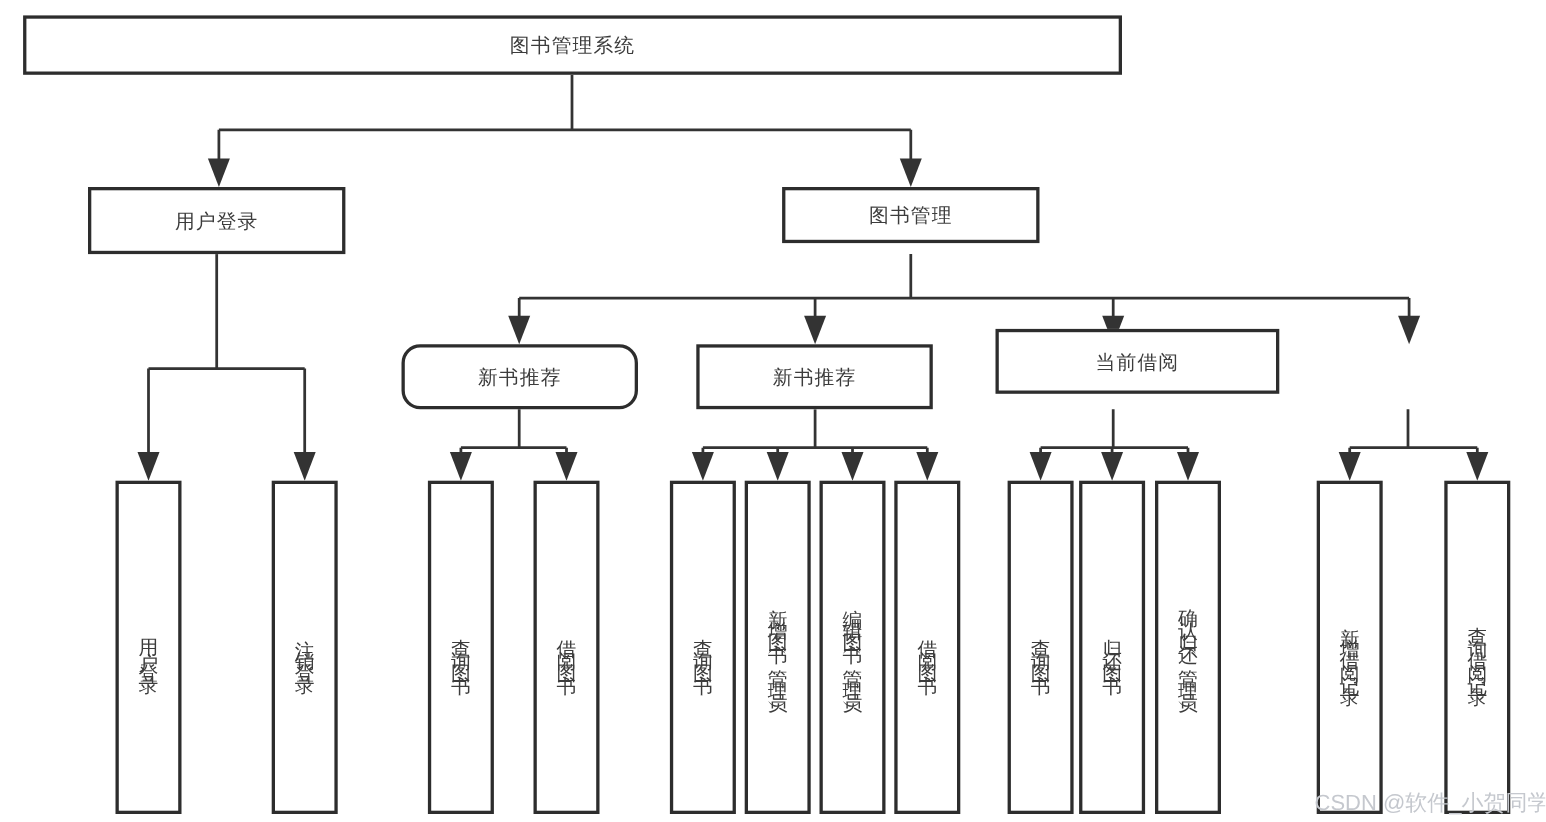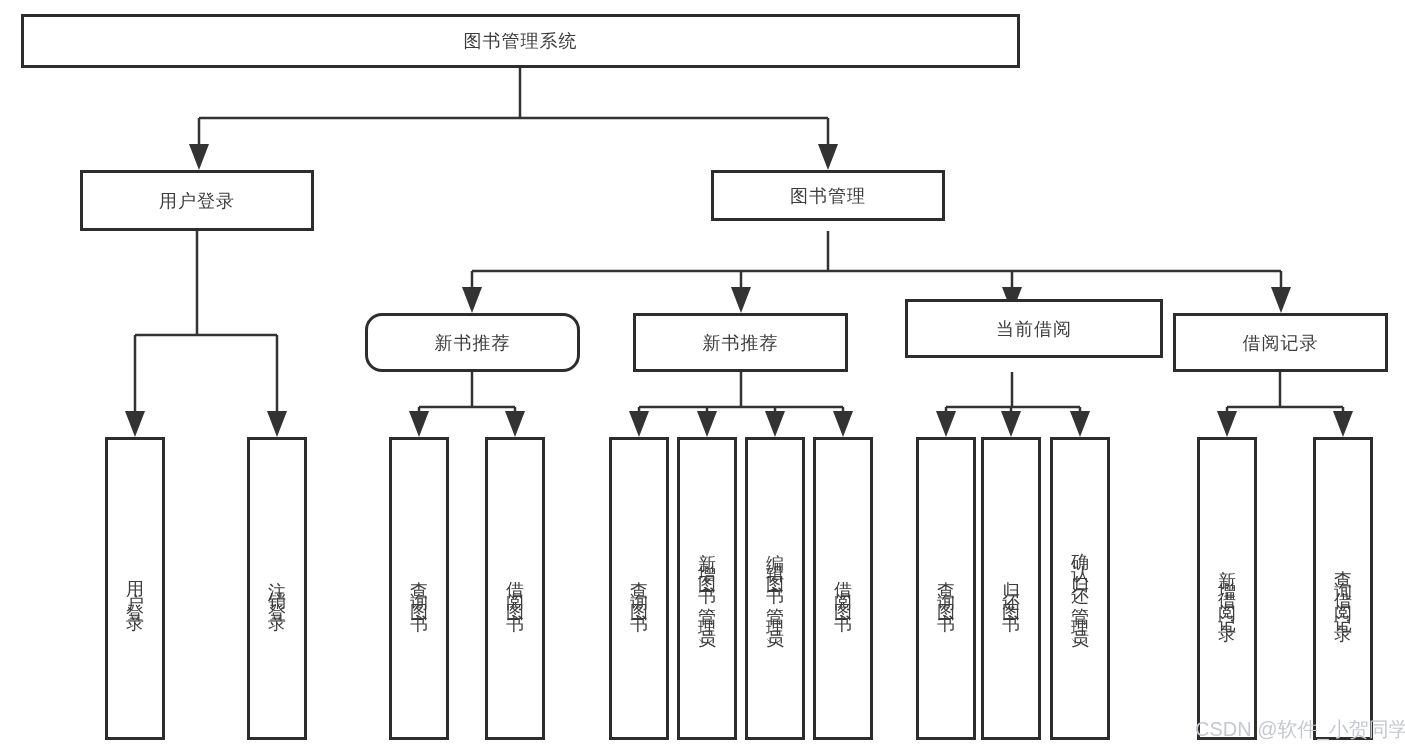--- a/index.html
+++ b/index.html
@@ -115,23 +115,20 @@
 
   <div class="hbox" style="left:365px;top:313px;width:215px;height:59px;border-radius:17px;">
     <span>新书推荐</span>
   </div>
   <div class="hbox" style="left:633px;top:313px;width:215px;height:59px;">
     <span>新书推荐</span>
   </div>
   <div class="hbox" style="left:905px;top:299px;width:258px;height:59px;">
     <span>当前借阅</span>
   </div>
-  <div class="hbox" style="left:1173px;top:313px;width:215px;height:59px;">
-    <span>借阅记录</span>
-  </div>
 
   <div class="leaf" style="left:105px;">
     <span>用户登录</span>
   </div>
   <div class="leaf" style="left:247px;">
     <span>注销登录</span>
   </div>
 
   <div class="leaf" style="left:389px;">
     <span>查询图书</span>

